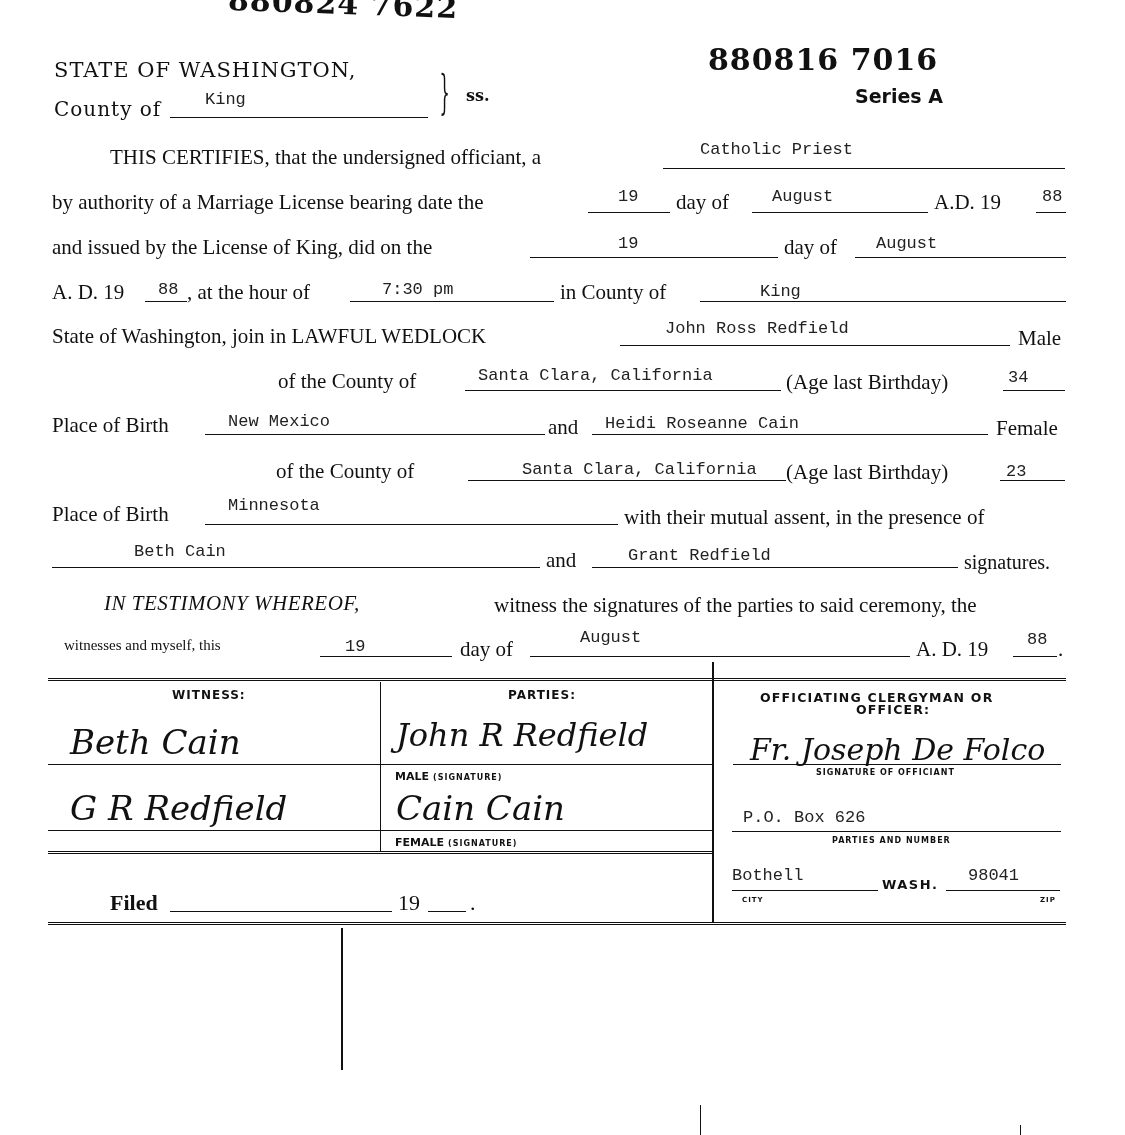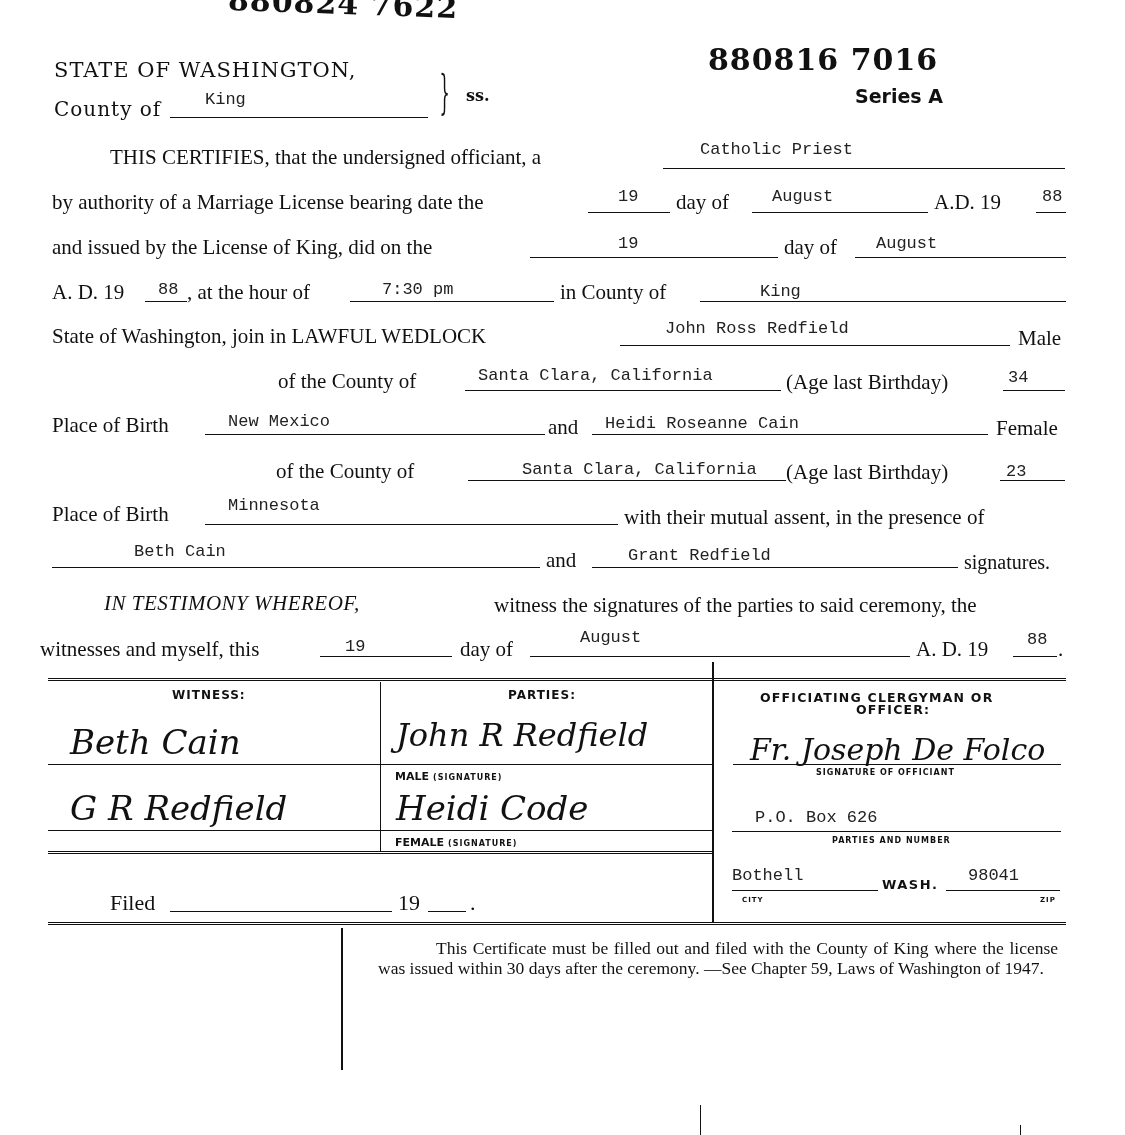--- a/index.html
+++ b/index.html
@@ -96,21 +96,21 @@
 <div class="line" style="left:52px; top:567px; width:488px;"></div>
 <div class="abs mono" style="left:134px; top:542px;">Beth Cain</div>
 <div class="abs serif" style="left:546px; top:548px; font-size:21px;">and</div>
 <div class="line" style="left:592px; top:567px; width:366px;"></div>
 <div class="abs mono" style="left:628px; top:546px;">Grant Redfield</div>
 <div class="abs serif" style="left:964px; top:551px; font-size:20px;">signatures.</div>
 
 <div class="abs serif" style="left:104px; top:591px; font-size:21px; font-style:italic; letter-spacing:0.5px;">IN TESTIMONY WHEREOF,</div>
 <div class="abs serif" style="left:465px; top:593px; font-size:21px;margin-left:29px;">witness the signatures of the parties to said ceremony, the</div>
 
-<div class="abs serif" style="left:40px; top:637px; font-size:21px;">witnesses and myself, this</div>
+<div class="abs serif" style="left:64px; top:637px; font-size:15px;">witnesses and myself, this</div>
 <div class="line" style="left:320px; top:656px; width:132px;"></div>
 <div class="abs mono" style="left:345px; top:637px;">19</div>
 <div class="abs serif" style="left:460px; top:637px; font-size:21px;">day of</div>
 <div class="line" style="left:530px; top:656px; width:380px;"></div>
 <div class="abs mono" style="left:580px; top:628px;">August</div>
 <div class="abs serif" style="left:916px; top:637px; font-size:21px;">A. D. 19</div>
 <div class="line" style="left:1013px; top:656px; width:44px;"></div>
 <div class="abs mono" style="left:1027px; top:630px;">88</div>
 <div class="abs serif" style="left:1058px; top:637px; font-size:21px;">.</div>
 
@@ -121,56 +121,55 @@
 <div class="abs label-sans" style="left:172px; top:688px; font-size:12px; letter-spacing:1px;">WITNESS:</div>
 <div class="abs label-sans" style="left:508px; top:688px; font-size:12px; letter-spacing:1px;">PARTIES:</div>
 
 <div class="line" style="left:48px; top:764px; width:664px;"></div>
 <div class="line" style="left:48px; top:830px; width:664px;"></div>
 <div class="hr" style="top:851px; width:664px; border-top:3px double #111; height:3px;"></div>
 
 <div class="abs sig" style="left:70px; top:722px;">Beth Cain</div>
 <div class="abs sig" style="left:70px; top:788px;">G R Redfield</div>
 <div class="abs sig" style="left:396px; top:716px; font-size:32px;">John R Redfield</div>
-<div class="abs sig" style="left:396px; top:788px;">Heidi Code</div>
+<div class="abs sig" style="left:396px; top:788px;">Cain Cain</div>
 
 <div class="abs" style="left:395px; top:766px;">
   <span class="label-sans" style="font-size:11px;">MALE</span>
   <span class="tiny">(SIGNATURE)</span>
 </div>
 <div class="abs" style="left:395px; top:832px;">
   <span class="label-sans" style="font-size:11px;">FEMALE</span>
   <span class="tiny">(SIGNATURE)</span>
 </div>
 
 <div class="abs label-sans" style="left:760px; top:690px; font-size:12.5px; letter-spacing:1.2px;">OFFICIATING CLERGYMAN OR</div>
 <div class="abs label-sans" style="left:856px; top:702px; font-size:12.5px; letter-spacing:1.2px;">OFFICER:</div>
 <div class="abs sig" style="left:750px; top:732px; font-size:30px;">Fr. Joseph De Folco</div>
 <div class="line" style="left:733px; top:764px; width:328px;"></div>
 <div class="abs tiny" style="left:816px; top:768px;">SIGNATURE OF OFFICIANT</div>
 
-<div class="abs mono" style="left:743px; top:808px; font-size:17px;margin-left:12px;">P.O. Box 626</div>
+<div class="abs mono" style="left:743px; top:808px; font-size:17px;">P.O. Box 626</div>
 <div class="line" style="left:732px; top:831px; width:329px;"></div>
 <div class="abs tiny" style="left:832px; top:836px;">PARTIES AND NUMBER</div>
 
 <div class="abs mono" style="left:732px; top:866px; font-size:17px;">Bothell</div>
 <div class="line" style="left:732px; top:890px; width:146px;"></div>
 <div class="abs label-sans" style="left:882px; top:877px; font-size:13px; letter-spacing:1.5px;">WASH.</div>
 <div class="abs mono" style="left:968px; top:866px; font-size:17px;">98041</div>
 <div class="line" style="left:946px; top:890px; width:114px;"></div>
 <div class="abs tiny" style="left:742px; top:896px; font-size:7px;">CITY</div>
 <div class="abs tiny" style="left:1040px; top:896px; font-size:7px;">ZIP</div>
 
-<div class="abs serif" style="left:110px; top:890px; font-size:22px; font-weight:normal;text-align:center;">Filed</div>
+<div class="abs serif" style="left:110px; top:890px; font-size:22px; font-weight:bold;text-align:center;">Filed</div>
 <div class="line" style="left:170px; top:911px; width:222px;"></div>
 <div class="abs serif" style="left:398px; top:890px; font-size:22px;">19</div>
 <div class="line" style="left:428px; top:911px; width:38px;"></div>
 <div class="abs serif" style="left:470px; top:890px; font-size:22px;">.</div>
 
 <div class="hr" style="top:922px; border-top:3px double #111; height:3px;"></div>
 
 <div class="vr" style="left:341px; top:928px; height:142px; border-left-width:2px;"></div>
 <div class="abs" style="left:378px; top:938px; width:680px; white-space:normal;">
-  <p class="notice" style="margin:0 0 6px 0; text-indent:58px;">This Certificate must be filled out and filed with the County of King where the license was issued within 30 days after the ceremony. —See Chapter 59, Laws of Washington of 1947.</p>
 </div>
 
 <div class="vr" style="left:700px; top:1105px; height:30px;"></div>
 <div class="vr" style="left:1020px; top:1125px; height:10px;"></div>
 
 </body></html>

